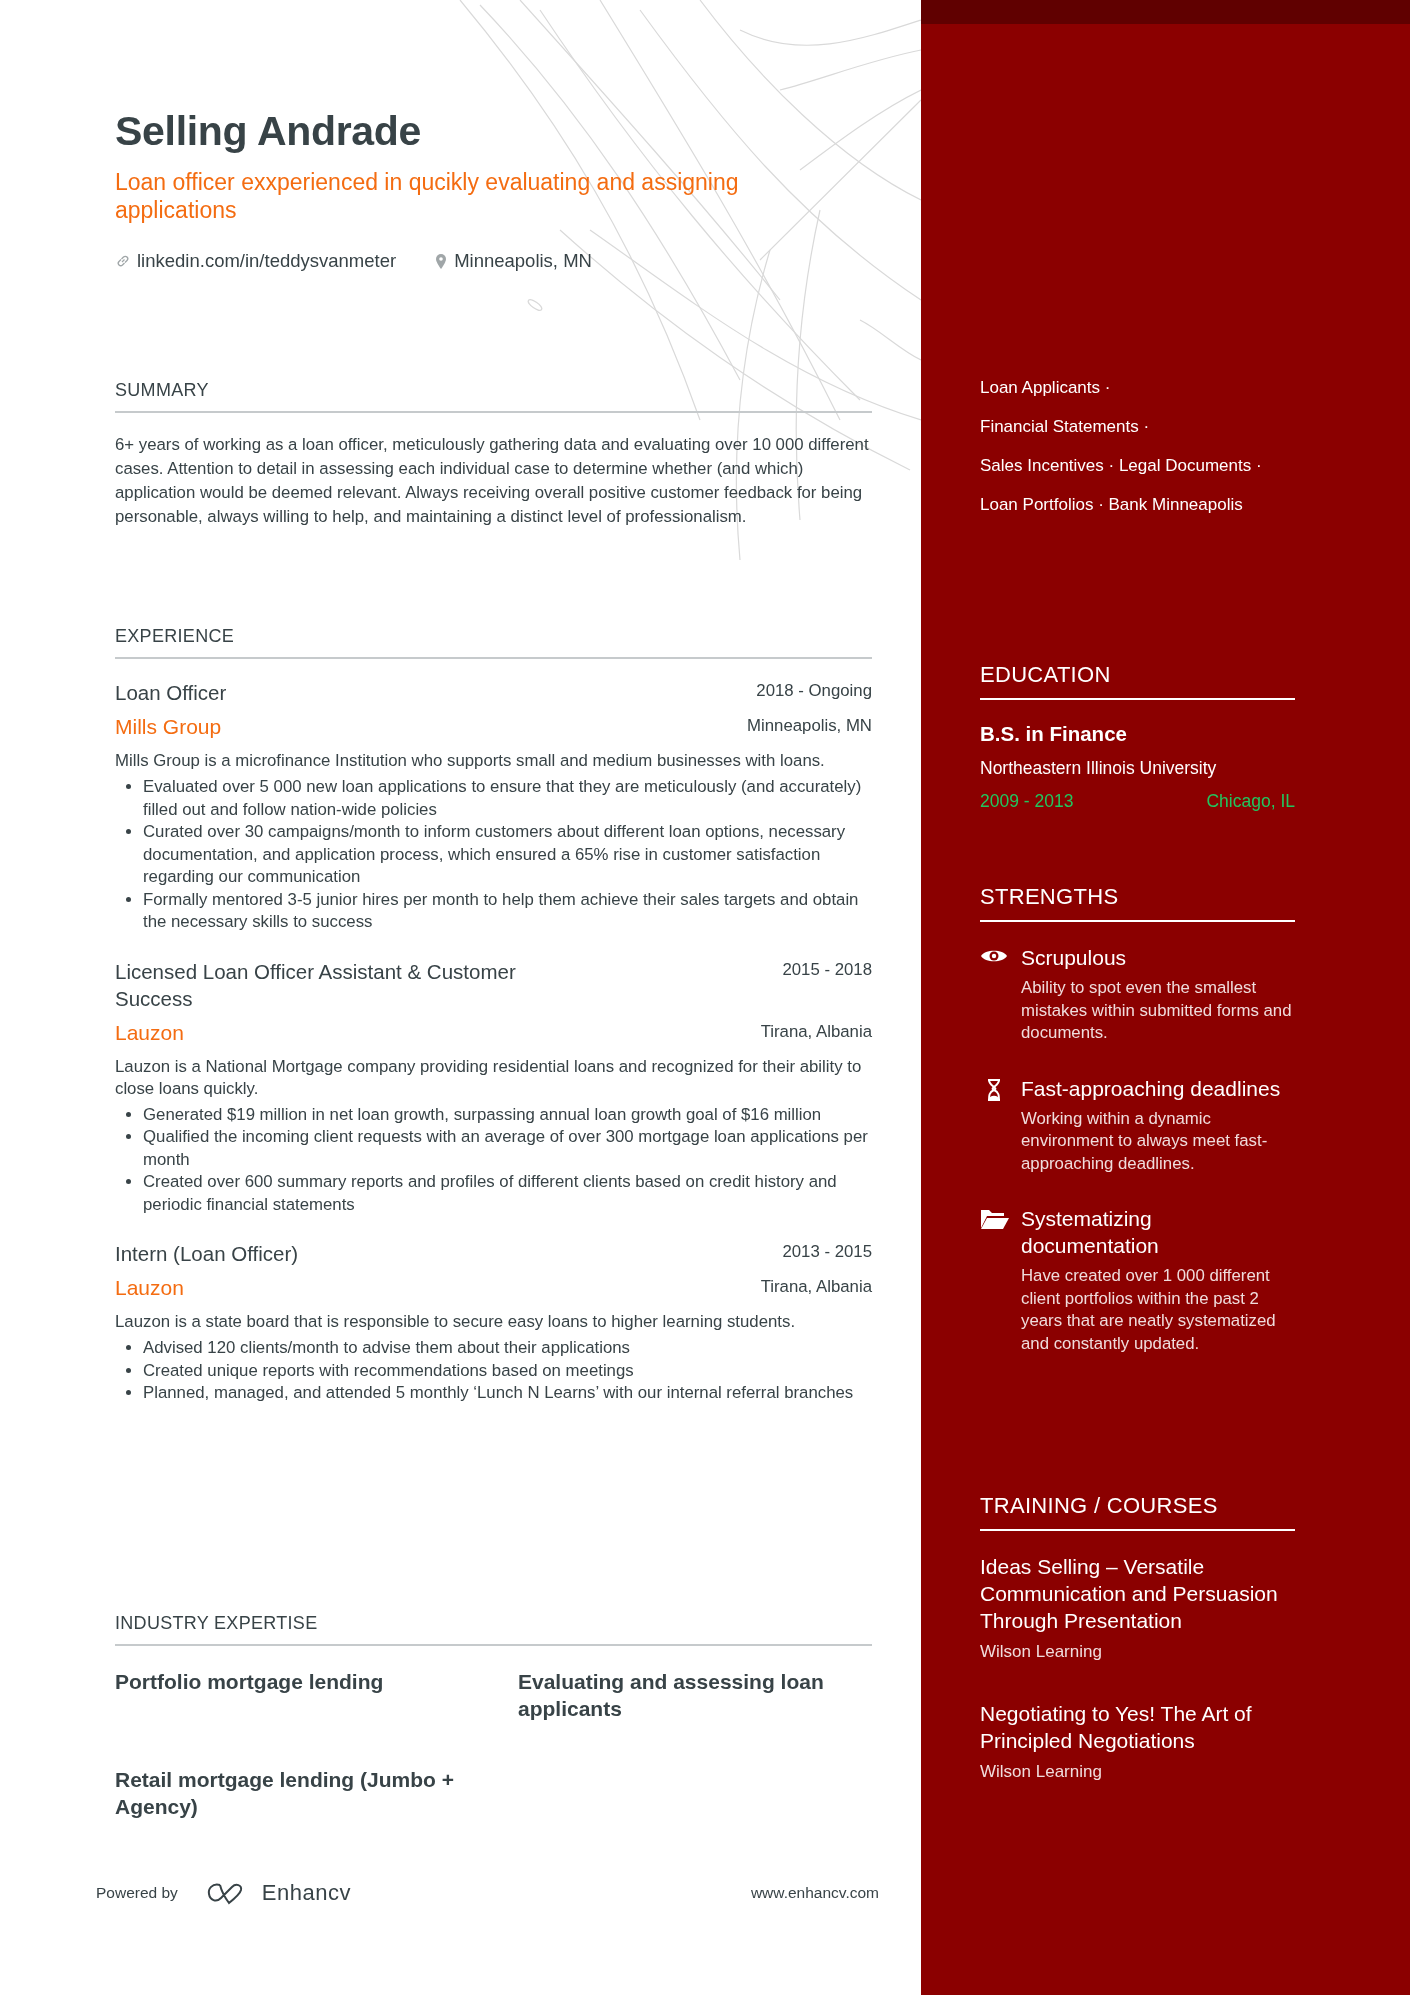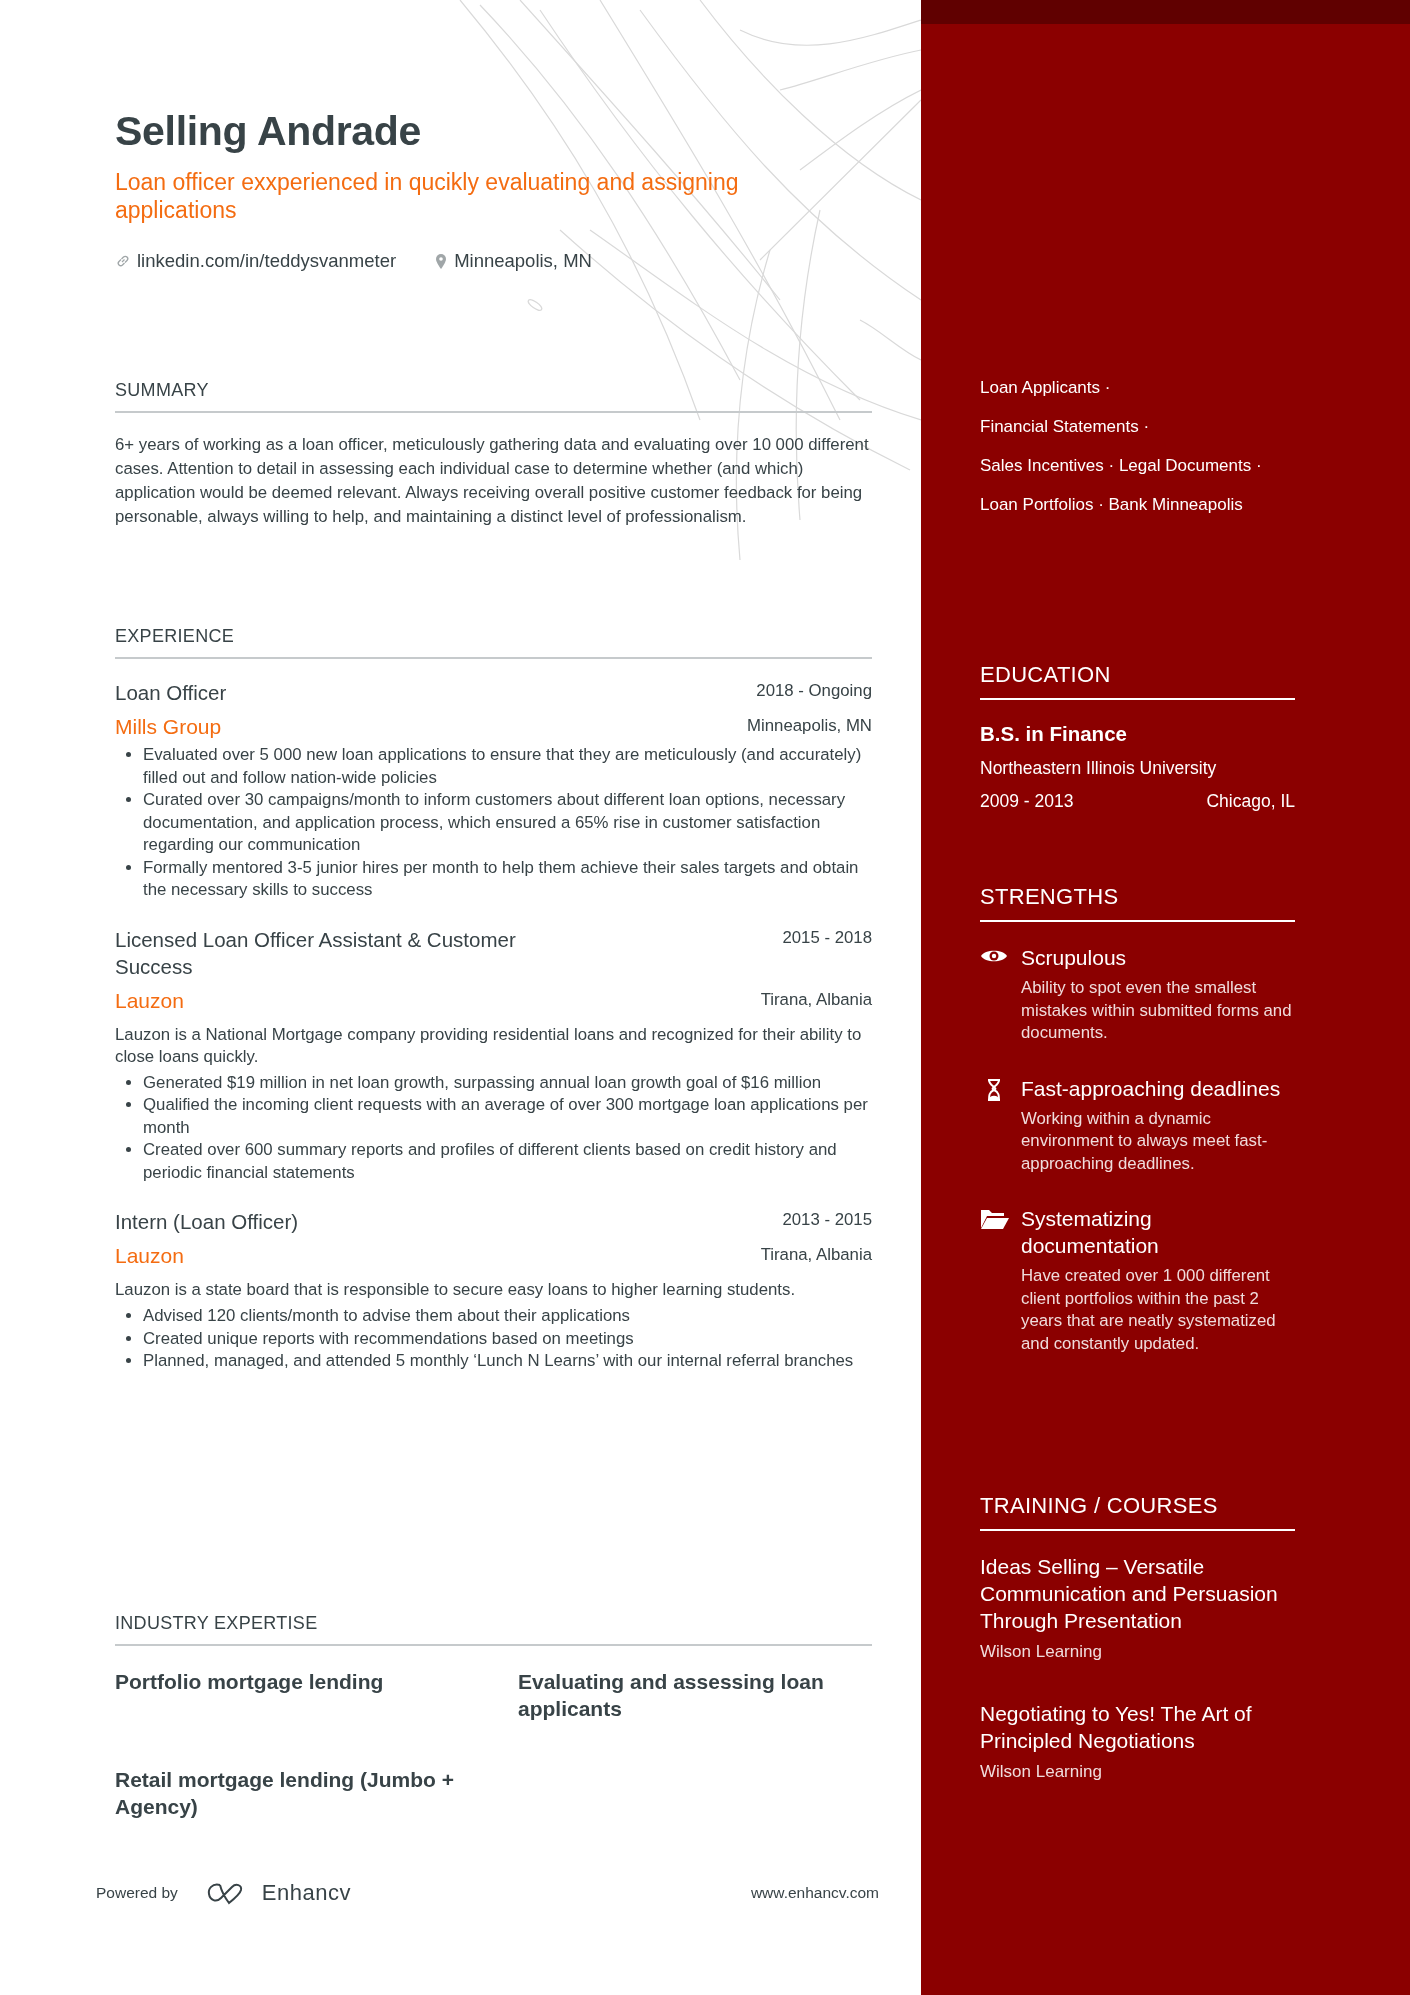--- a/index.html
+++ b/index.html
@@ -37,21 +37,21 @@
   .footer-left { display:flex; align-items:center; }
   .footer-powered { margin-right:28px; }
   .footer-logo { display:flex; align-items:center; font-size:22px; color:#384347; letter-spacing:0.5px; }
   .footer-logo svg { margin-right:10px; }
 
   .side-section { position:absolute; left:59px; width:315px; color:#fff; }
   .side-title { font-size:22px; color:#fff; letter-spacing:0.3px; padding-bottom:10px; border-bottom:2px solid #fff; margin:0 0 22px 0; font-weight:normal; }
   .skills-line { font-size:17px; color:#fff; line-height:39px; }
   .edu-degree { font-size:20.5px; font-weight:bold; color:#fff; }
   .edu-school { font-size:17.5px; color:#fff; margin-top:12px; }
-  .edu-row { display:flex; justify-content:space-between; font-size:17.5px; color:#ffffff; margin-top:12px; }
+  .edu-row { display:flex; justify-content:space-between; font-size:17.5px; color:#22c55e; margin-top:12px; }
   .strength { display:flex; margin-bottom:30px; }
   .strength-icon { width:41px; flex:0 0 41px; padding-top:3px; }
   .strength-title { font-size:21px; line-height:27px; color:#fff; }
   .strength-desc { font-size:16.8px; line-height:22.5px; color:#f0dcdc; margin-top:6px; }
   .course { margin-bottom:38px; }
   .course-title { font-size:21px; line-height:27px; color:#fff; }
   .course-org { font-size:17px; color:#f0dcdc; margin-top:8px; }
 </style>
 </head>
 <body>
@@ -111,20 +111,21 @@
 
     <div class="job">
       <div class="job-head">
         <div class="job-title">Loan Officer</div>
         <div class="job-date">2018 - Ongoing</div>
       </div>
       <div class="job-head">
         <div class="job-company">Mills Group</div>
         <div class="job-loc" style="margin-top:8px">Minneapolis, MN</div>
       </div>
+      <div class="job-desc">Mills Group is a microfinance Institution who supports small and medium businesses with loans.</div>
       <ul class="job-bullets">
         <li>Evaluated over 5 000 new loan applications to ensure that they are meticulously (and accurately) filled out and follow nation-wide policies</li>
         <li>Curated over 30 campaigns/month to inform customers about different loan options, necessary documentation, and application process, which ensured a 65% rise in customer satisfaction regarding our communication</li>
         <li>Formally mentored 3-5 junior hires per month to help them achieve their sales targets and obtain the necessary skills to success</li>
       </ul>
     </div>
 
     <div class="job">
       <div class="job-head">
         <div class="job-title">Licensed Loan Officer Assistant &amp; Customer Success</div>

